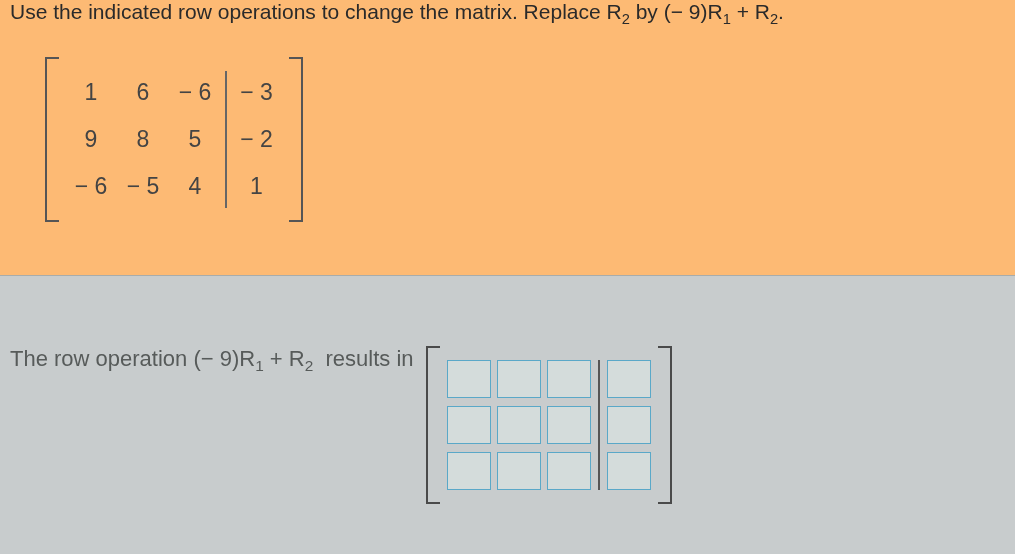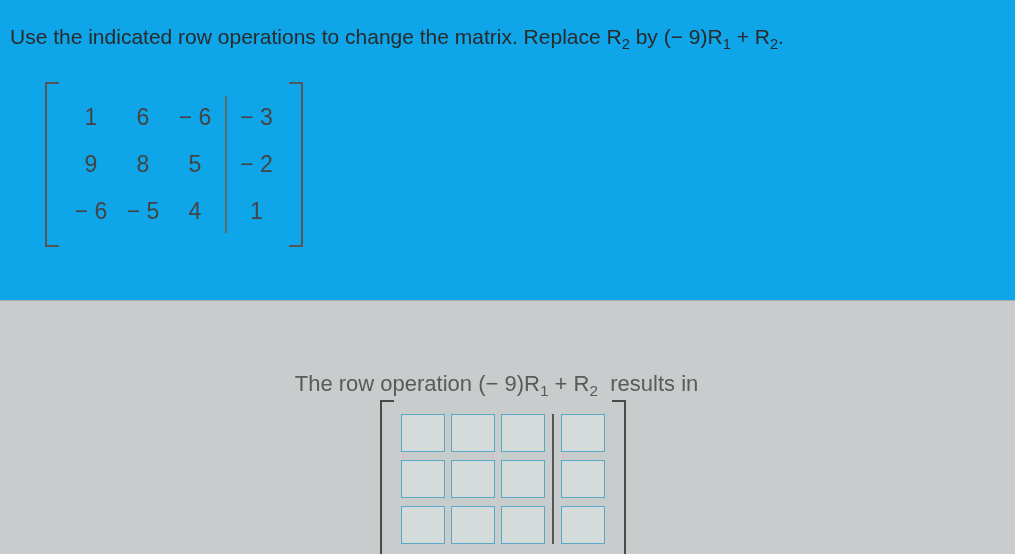--- a/index.html
+++ b/index.html
@@ -6,22 +6,22 @@
       margin: 0;
       padding: 0;
       width: 1015px;
       height: 554px;
       background: #c8cccd;
       font-family: Arial, sans-serif;
       color: #3a3a3a;
       overflow: hidden;
     }
     .top-section {
-      padding: 25px 10px 0 10px;
-      background: #0ea5e9;
+      padding: 0 10px 0 10px;
+      background: #fdba74;
       height: 275px;
     }
     .question-text {
       font-size: 21px;
       color: #2a2a2a;
       padding-bottom: 25px;
     }
     .matrix-wrapper {
       display: inline-flex;
       align-items: stretch;
@@ -66,22 +66,20 @@
     .hr-line {
       border: none;
       border-top: 1px solid #a8acab;
       margin: 0;
     }
     .bottom-section {
       padding: 70px 20px 0 10px;
     }
     .result-line {
       display: flex;
-      align-items: center;
-      flex-direction: column;
     }
     .result-text {
       font-size: 22px;
       color: #575b5a;
       margin-right: 12px;
     }
     .answer-matrix-wrapper {
       display: inline-flex;
       align-items: stretch;
     }

